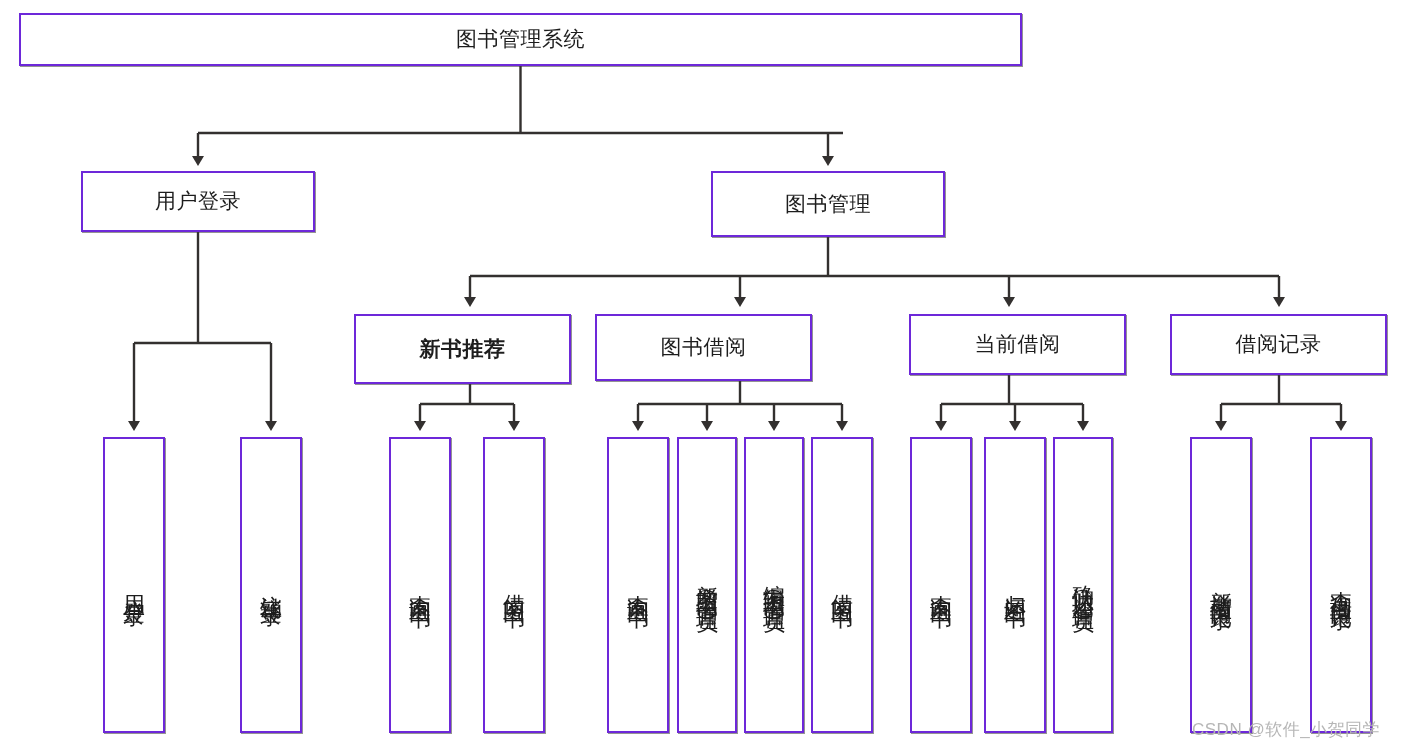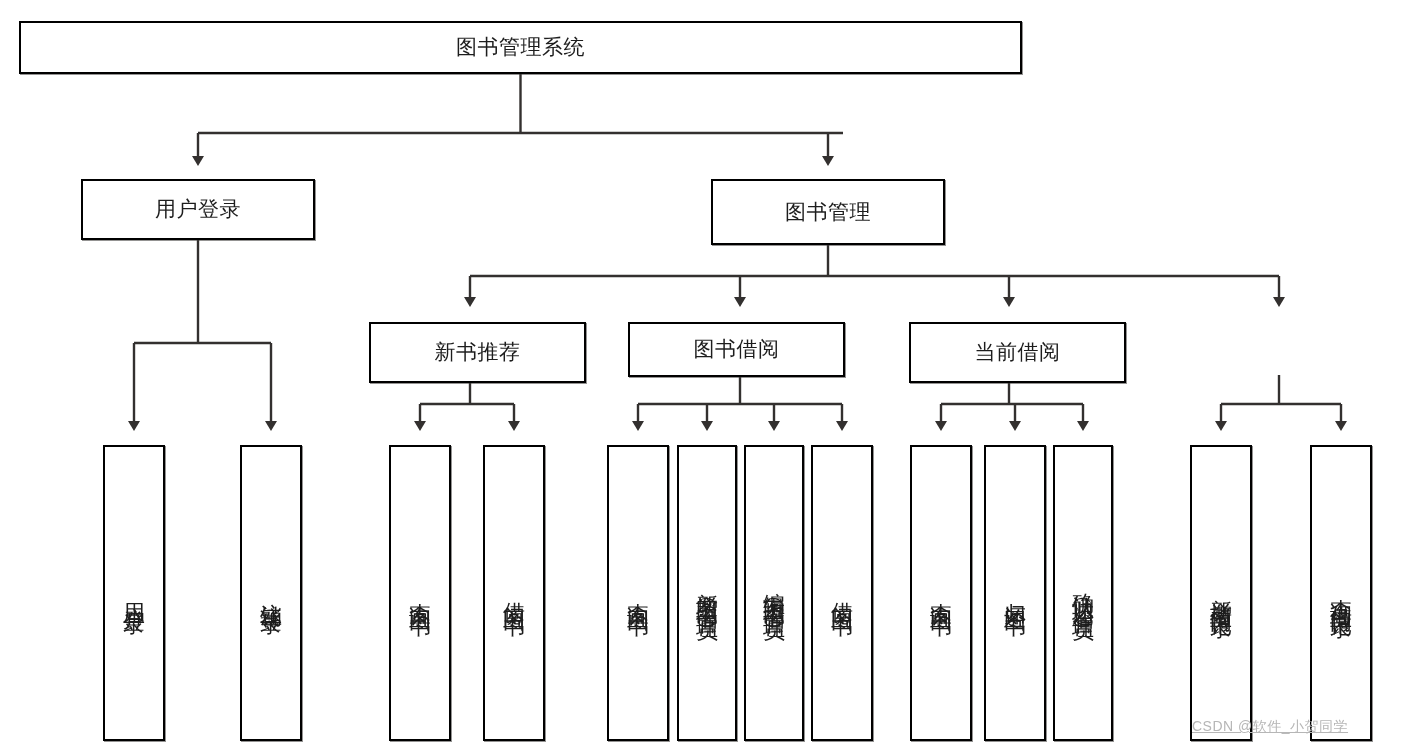--- a/index.html
+++ b/index.html
@@ -19,28 +19,27 @@
     position: absolute;
     left: 0;
     top: 0;
     width: 1405px;
     height: 747px;
     pointer-events: none;
   }
   .node {
     position: absolute;
     box-sizing: border-box;
-    border: 2px solid #000000;
+    border: 2px solid #6d28d9;
     background: #ffffff;
     display: flex;
     align-items: center;
     justify-content: center;
     color: #1d1d1d;
     box-shadow: 1px 1px 0 rgba(60,58,57,0.55);
-    margin-top: 8px;
   }
   .node .label {
     display: block;
     text-align: center;
     line-height: 1.18;
   }
   .node.horiz .label {
     font-size: 21px;
     letter-spacing: 0.5px;
     white-space: nowrap;
@@ -52,25 +51,24 @@
   .node.vert .label {
     writing-mode: vertical-rl;
     text-orientation: upright;
     font-size: 22px;
     letter-spacing: 4px;
     line-height: 1;
     white-space: nowrap;
   }
   #watermark {
     position: absolute;
-    font-size: 14px;
+    font-size: 17px;
     color: #b6b6b6;
     white-space: nowrap;
     letter-spacing: 0.5px;
-    text-decoration: underline;
   }
 </style>
 </head>
 <body>
 
 <div id="canvas">
 
   <svg id="connectors" viewBox="0 0 1405 747" xmlns="http://www.w3.org/2000/svg">
     <defs>
       <marker id="arrow" markerWidth="10" markerHeight="12" refX="1" refY="6" orient="auto" markerUnits="userSpaceOnUse">
@@ -125,28 +123,31 @@
     <span class="label">图书管理系统</span>
   </div>
 
   <div class="node horiz" style="left:81px;top:171px;width:234px;height:61px;">
     <span class="label">用户登录</span>
   </div>
   <div class="node horiz" style="left:711px;top:171px;width:234px;height:66px;">
     <span class="label">图书管理</span>
   </div>
 
-  <div class="node horiz" style="left:369px;top:314px;width:217px;height:61px;">
+  <div class="node horiz" style="left:354px;top:314px;width:217px;height:70px;font-weight:bold;">
     <span class="label">新书推荐</span>
   </div>
-  <div class="node horiz" style="left:628px;top:314px;width:217px;height:55px;">
+  <div class="node horiz" style="left:595px;top:314px;width:217px;height:67px;">
     <span class="label">图书借阅</span>
   </div>
   <div class="node horiz" style="left:909px;top:314px;width:217px;height:61px;">
     <span class="label">当前借阅</span>
+  </div>
+  <div class="node horiz" style="left:1170px;top:314px;width:217px;height:61px;">
+    <span class="label">借阅记录</span>
   </div>
 
   <div class="node vert" style="left:103px;top:437px;width:62px;height:296px;">
     <span class="label">用户登录</span>
   </div>
   <div class="node vert" style="left:240px;top:437px;width:62px;height:296px;">
     <span class="label">注销登录</span>
   </div>
 
   <div class="node vert" style="left:389px;top:437px;width:62px;height:296px;">

